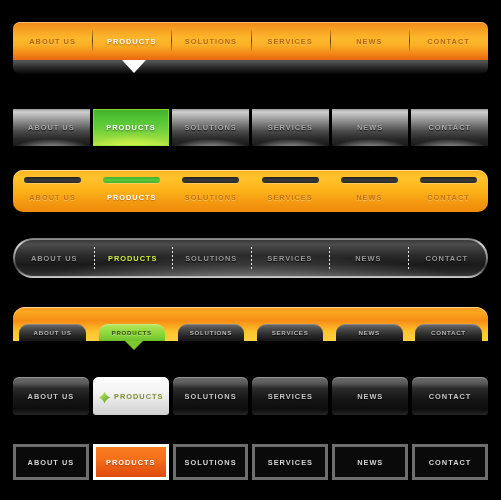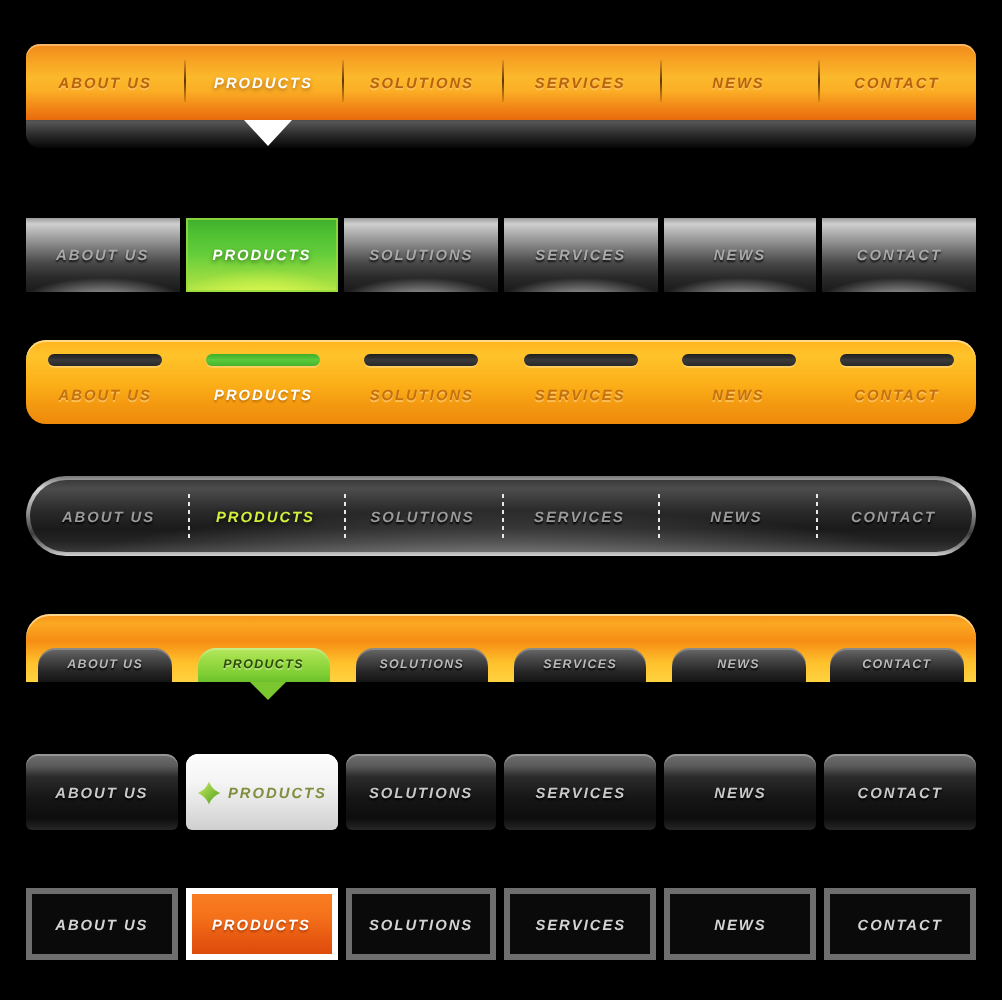--- a/index.html
+++ b/index.html
@@ -10,21 +10,20 @@
   }
   .stage{position:relative;width:501px;height:500px;background:#000;}
 
   .navbar{position:absolute;left:0;width:501px;}
 
   
   .lbl{
     font-size:7.4px;letter-spacing:1.0px;font-weight:bold;
     white-space:nowrap;text-transform:uppercase;
     font-family:"Liberation Sans","DejaVu Sans",sans-serif;
-    font-style:italic;
   }
 
   
   #bar1{top:22px;height:58px;}
   #bar1 .shadowplate{
     position:absolute;left:13px;top:16px;width:475px;height:36px;
     border-radius:0 0 7px 7px;
     background:linear-gradient(to bottom,#0a0a0a 0%,#141414 26%,#2c2c2c 48%,#555 64%,#2a2a2a 82%,#050505 100%);
   }
   #bar1 .plate{

